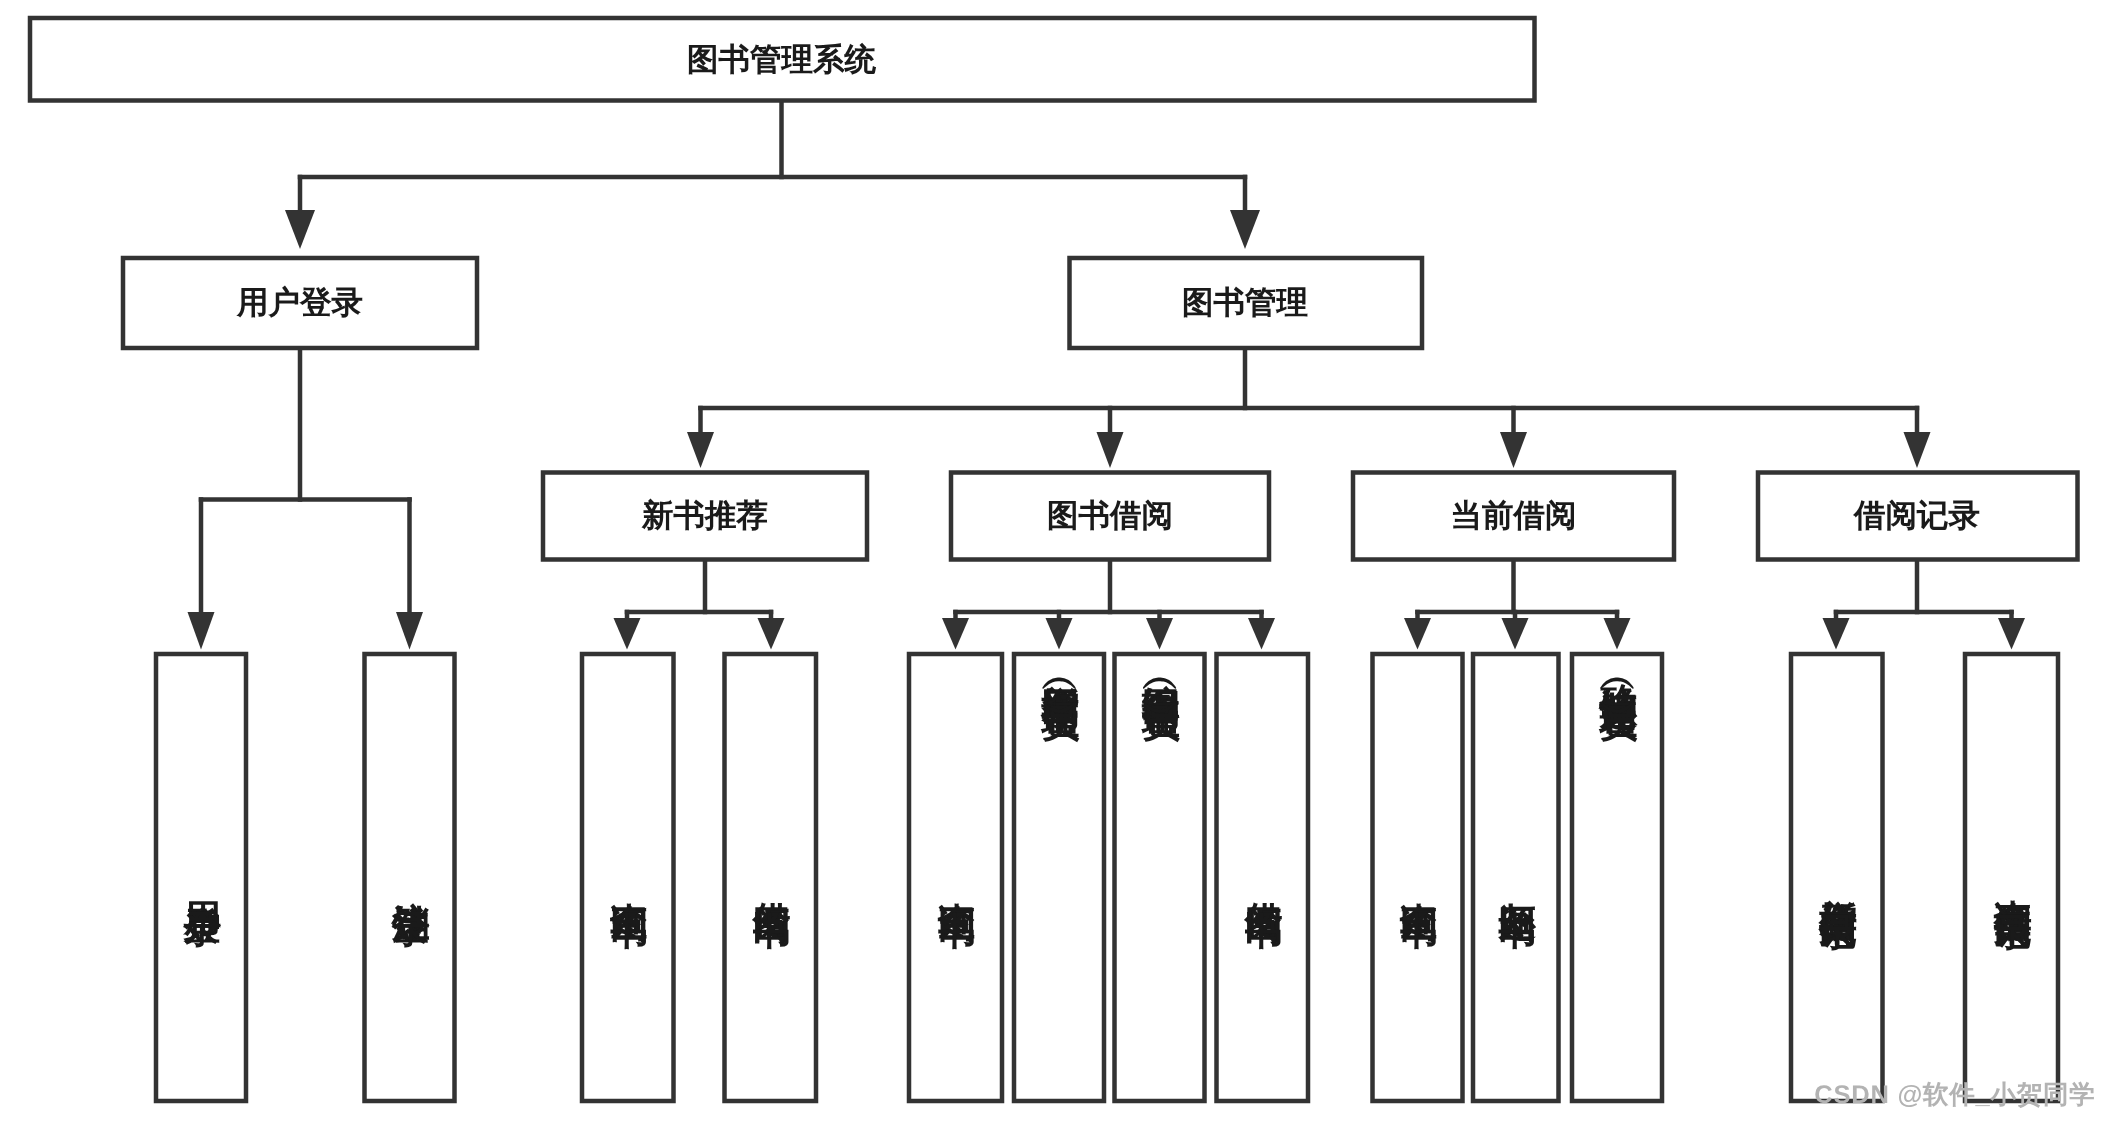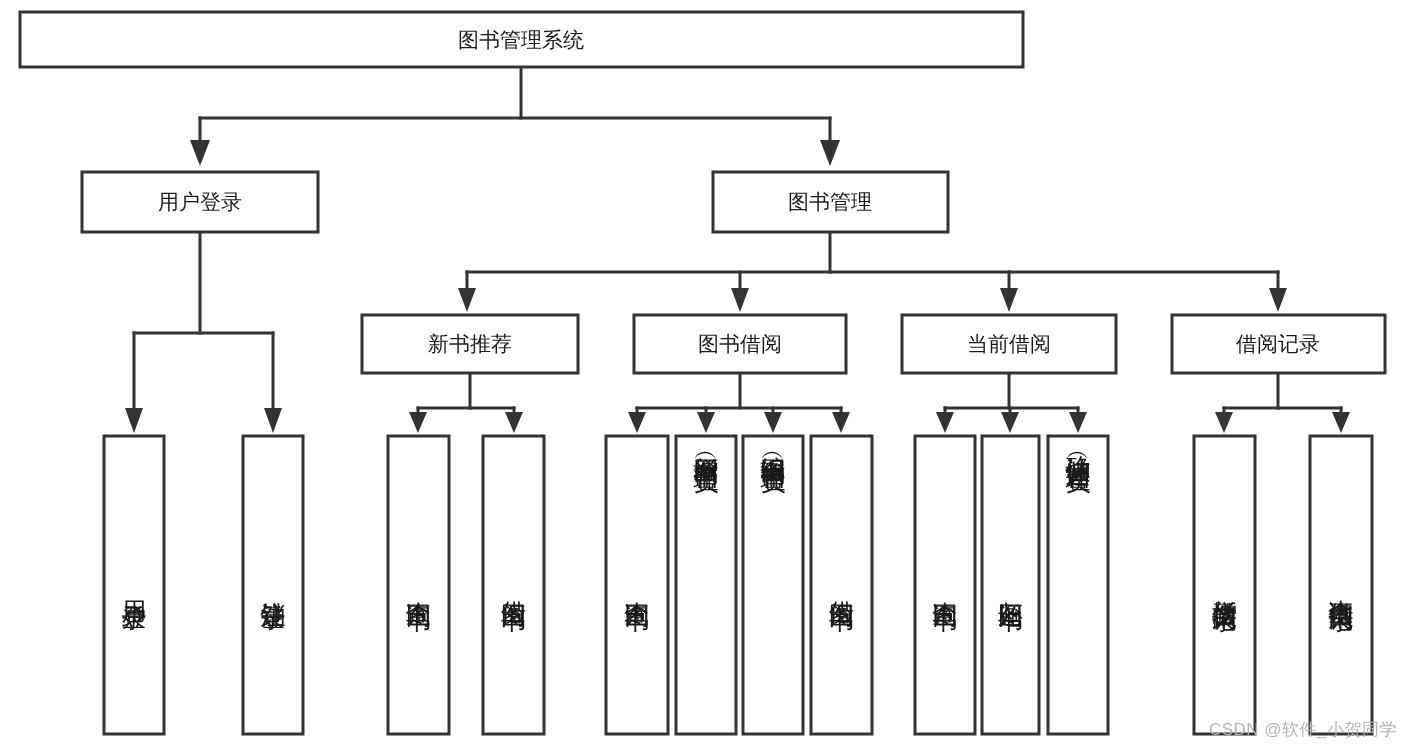--- a/index.html
+++ b/index.html
@@ -11,20 +11,21 @@
     width: 1405px;
     height: 747px;
     font-family: "Liberation Sans", "DejaVu Sans", sans-serif;
     overflow: hidden;
     position: relative;
   }
   #diagram-root {
     position: relative;
     width: 1405px;
     height: 747px;
+    font-weight: bold;
   }
   svg.diagram-svg {
     position: absolute;
     left: 0;
     top: 0;
     width: 1405px;
     height: 747px;
     display: block;
   }
   .node-box {

